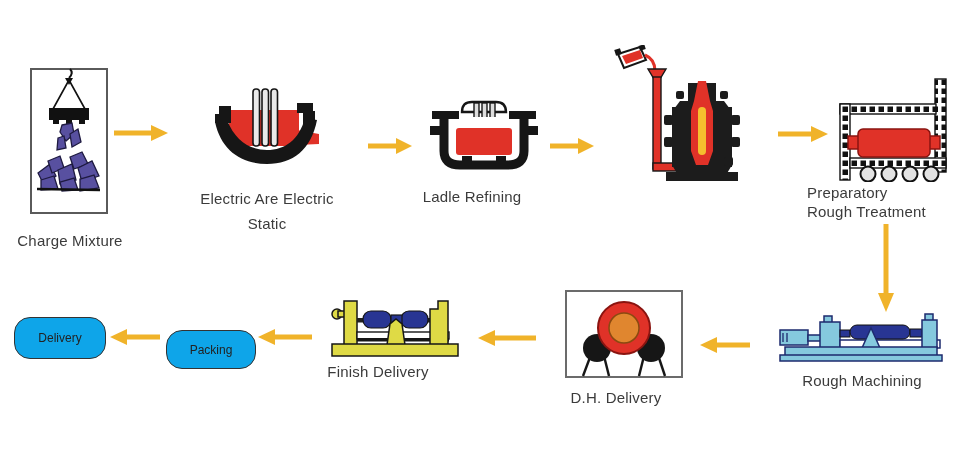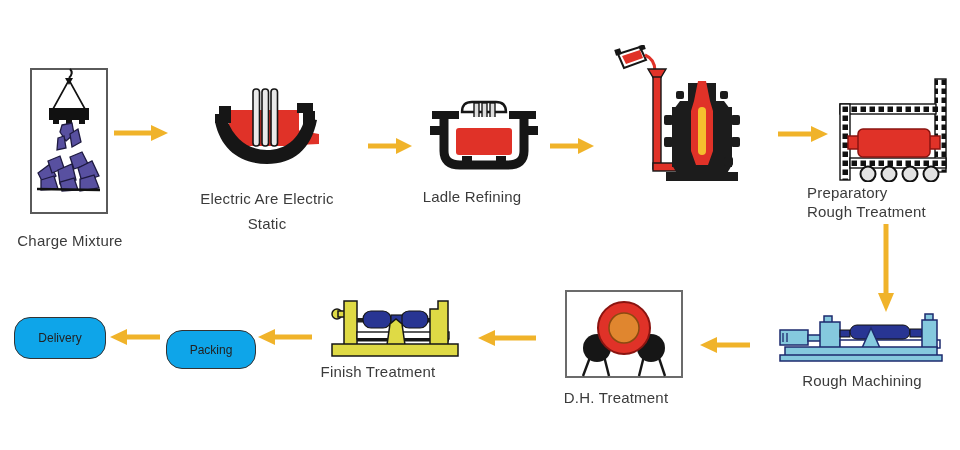--- a/index.html
+++ b/index.html
@@ -235,21 +235,21 @@
         <line x1="38" y1="62" x2="44" y2="86"></line>
         <line x1="80" y1="62" x2="74" y2="86"></line>
         <line x1="92" y1="62" x2="100" y2="86"></line>
       </g>
       <circle cx="32" cy="58" r="14" fill="#161616"></circle>
       <circle cx="86" cy="58" r="14" fill="#161616"></circle>
       <circle cx="59" cy="38" r="26" fill="#E03228" stroke="#8a1410" stroke-width="2"></circle>
       <circle cx="59" cy="38" r="15" fill="#E0862F" stroke="#8a4a10" stroke-width="1.5"></circle>
     </svg>
   </div>
-  <div class="step-label" style="left:557px;top:388px;width:118px;">D.H. Treatment</div>
+  <div class="step-label" style="left:557px;top:388px;width:118px;">D.H. Delivery</div>
 
   <div class="abs" style="left:478px;top:329px;">
     <svg width="60" height="18" viewBox="0 0 60 18">
       <line x1="58" y1="9" x2="15" y2="9" stroke="#F0B32A" stroke-width="5"></line>
       <polygon points="17,1 0,9 17,17" fill="#F0B32A"></polygon>
     </svg>
   </div>
 
   <div class="abs" style="left:330px;top:296px;">
     <svg width="132" height="64" viewBox="0 0 132 64">
@@ -266,21 +266,21 @@
         <rect x="71" y="15" width="27" height="17" rx="8"></rect>
         <rect x="61" y="19" width="11" height="9"></rect>
       </g>
       <polygon points="57,49 75,49 72,28 66,23 60,28" fill="#DFDA45" stroke="#161616" stroke-width="1.5"></polygon>
       <g fill="#DFDA45" stroke="#161616" stroke-width="1.5">
         <polygon points="100,49 100,13 108,13 108,5 118,5 118,49"></polygon>
         <rect x="2" y="48" width="126" height="12"></rect>
       </g>
     </svg>
   </div>
-  <div class="step-label" style="left:317px;top:362px;width:122px;">Finish Treatment</div>
+  <div class="step-label" style="left:317px;top:362px;width:122px;">Finish Delivery</div>
 
   <div class="abs" style="left:258px;top:328px;">
     <svg width="56" height="18" viewBox="0 0 56 18">
       <line x1="54" y1="9" x2="15" y2="9" stroke="#F0B32A" stroke-width="5"></line>
       <polygon points="17,1 0,9 17,17" fill="#F0B32A"></polygon>
     </svg>
   </div>
 
   <div class="pill" style="left:166px;top:318px;width:88px;height:37px;margin-top:12px;">
     <span>Packing</span>

